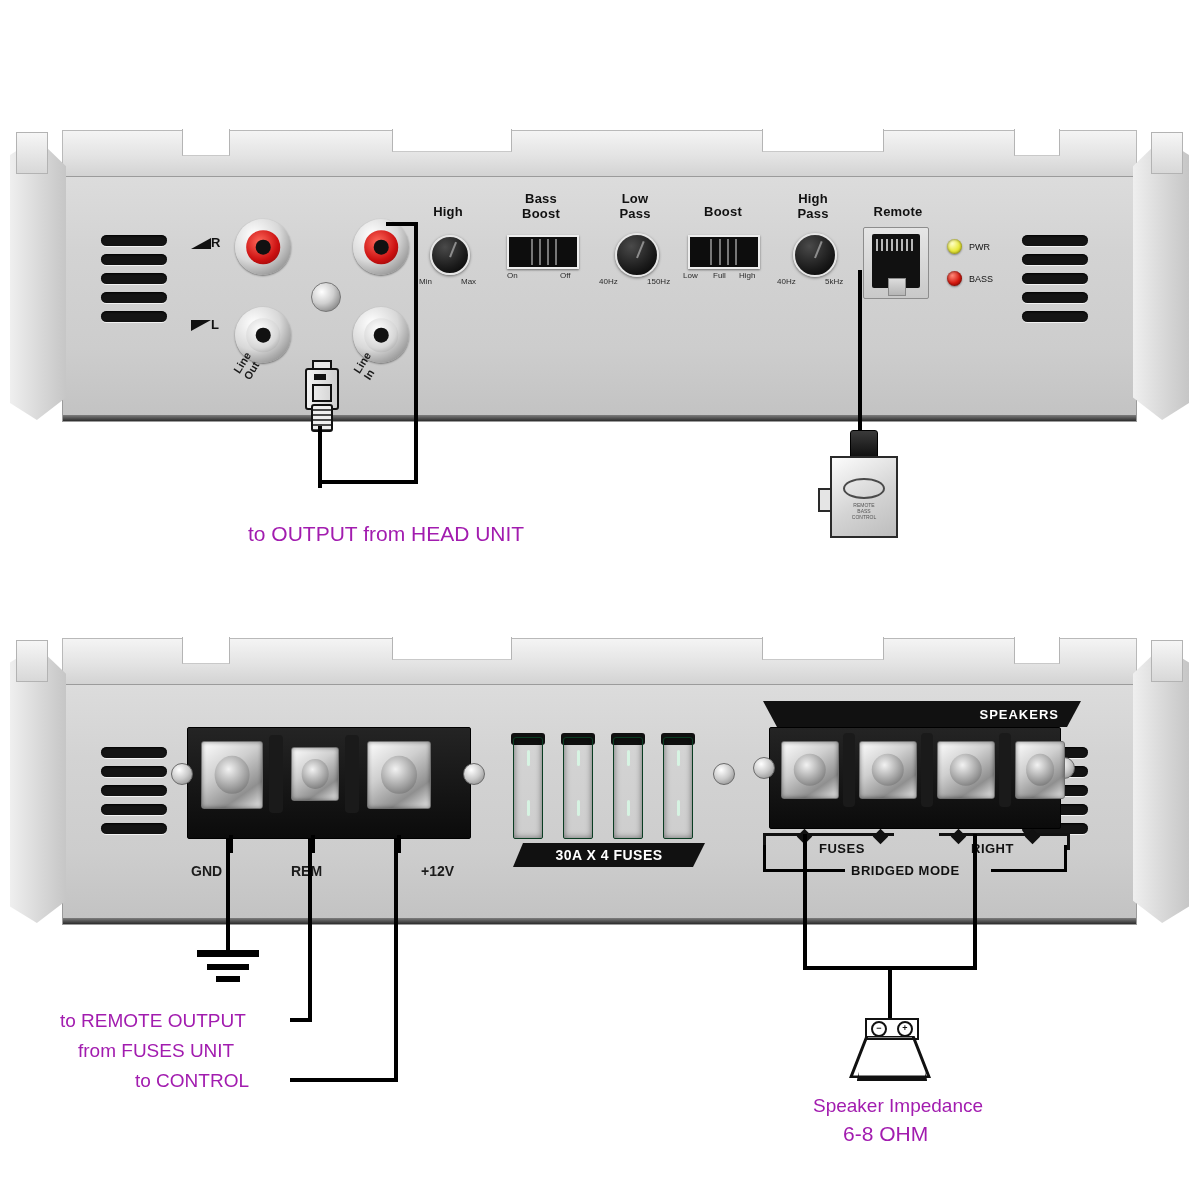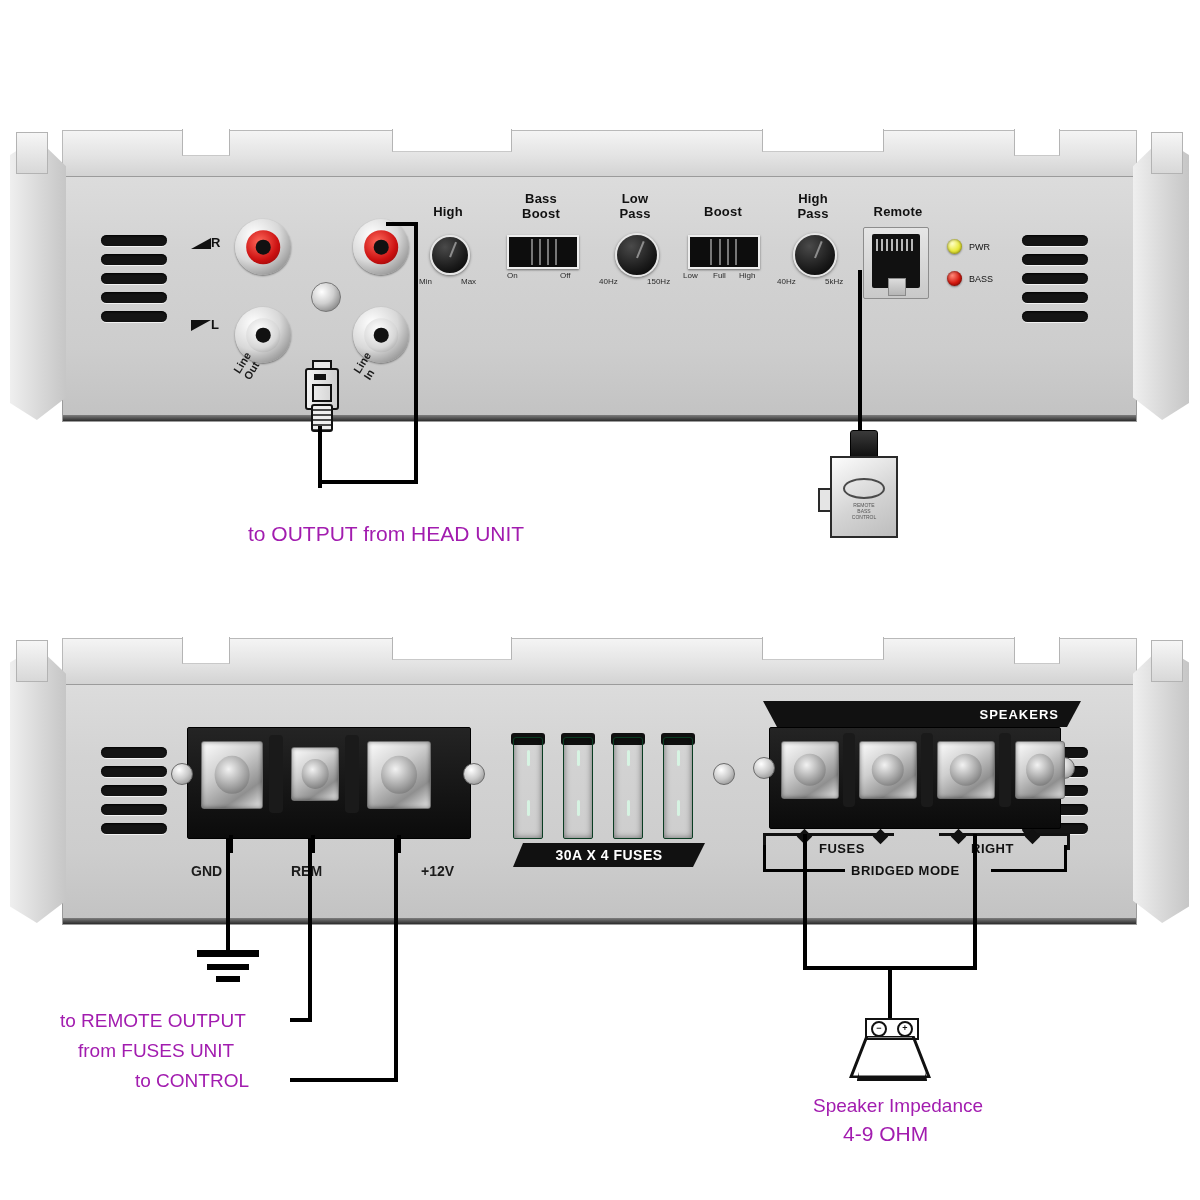--- a/index.html
+++ b/index.html
@@ -453,15 +453,15 @@
                 clip-path:polygon(14% 0,86% 0,100% 100%,0 100%);
                 transform:scaleX(1);"></div>
     <div style="position:absolute;left:6px;top:18px;width:82px;height:42px;">
       <svg width="82" height="42" viewBox="0 0 82 42">
         <polygon points="18,0 64,0 80,41 2,41" fill="none" stroke="#111" stroke-width="3"></polygon>
       </svg>
     </div>
   </div>
 
   <div class="caption cap-sm" style="left:795px;top:1095px;margin-left:18px;">Speaker Impedance</div>
-  <div class="caption" style="left:843px;top:1122px;font-weight:normal;">4-9 OHM</div>
+  <div class="caption" style="left:843px;top:1122px;font-weight:normal;">6-8 OHM</div>
 
 </div>
 
 </body></html>

